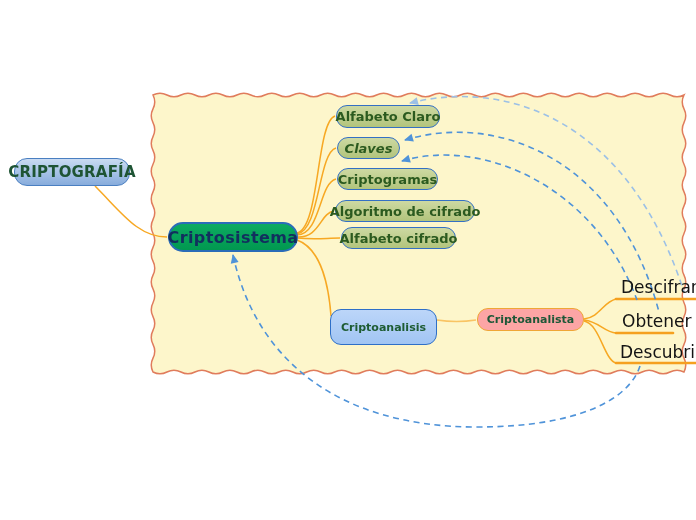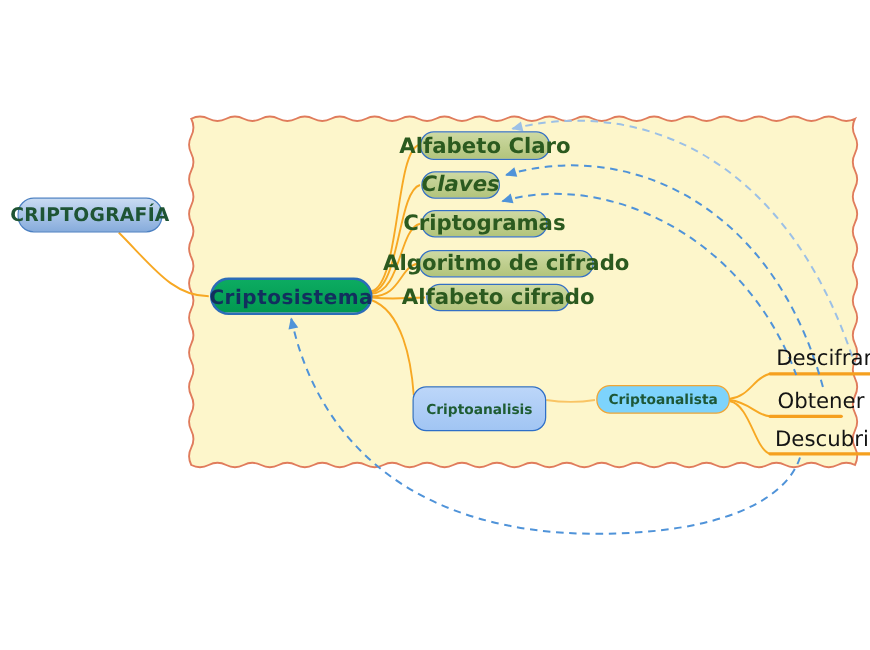--- a/index.html
+++ b/index.html
@@ -11,24 +11,24 @@
         white-space:nowrap;z-index:2;cursor:default;}
   .node span{pointer-events:none;}
 
   .node-root{left:14px;top:158px;width:116px;height:28px;border-radius:13px;
      background:linear-gradient(#c9dbf2,#87acdc);border:1.5px solid #4a7fc1;
      color:#1e5434;font-size:15px;font-weight:bold;letter-spacing:.2px;}
   .node-central{left:168px;top:222px;width:130px;height:30px;border-radius:15px;
      background:linear-gradient(#0cab61,#019850);border:2px solid #2b6cb8;
      color:#122f5e;font-size:16px;font-weight:bold;letter-spacing:.4px;}
   .node-branch{border-radius:11px;background:linear-gradient(#cdd9a2,#b2c47c);
-     border:1.7px solid #3470c4;color:#2b5a1f;font-size:17px;font-weight:bold;height:22px;}
+     border:1.7px solid #3470c4;color:#2b5a1f;font-size:13px;font-weight:bold;height:22px;}
   .node-blue{border-radius:11px;background:linear-gradient(#bcd6f9,#a1c5f3);
      border:1.7px solid #2e6fc8;color:#1e5c33;font-size:11px;font-weight:bold;height:36px;}
-  .node-cream{border-radius:11px;background:#7dd3fc;border:1.7px solid #efa636;
+  .node-cream{border-radius:11px;background:#fca5a5;border:1.7px solid #efa636;
      color:#1d5737;font-size:11px;font-weight:bold;height:23px;}
 
   .b-alfclaro{left:336px;top:105px;width:104px;height:23px;}
   .b-claves{left:337px;top:137px;width:63px;font-style:italic;}
   .b-criptogramas{left:337px;top:168px;width:101px;}
   .b-algoritmo{left:335px;top:200px;width:140px;}
   .b-alfcifrado{left:341px;top:227px;width:115px;}
   .b-criptoanalisis{left:330px;top:309px;width:107px;}
   .b-criptoanalista{left:477px;top:308px;width:107px;}
 

